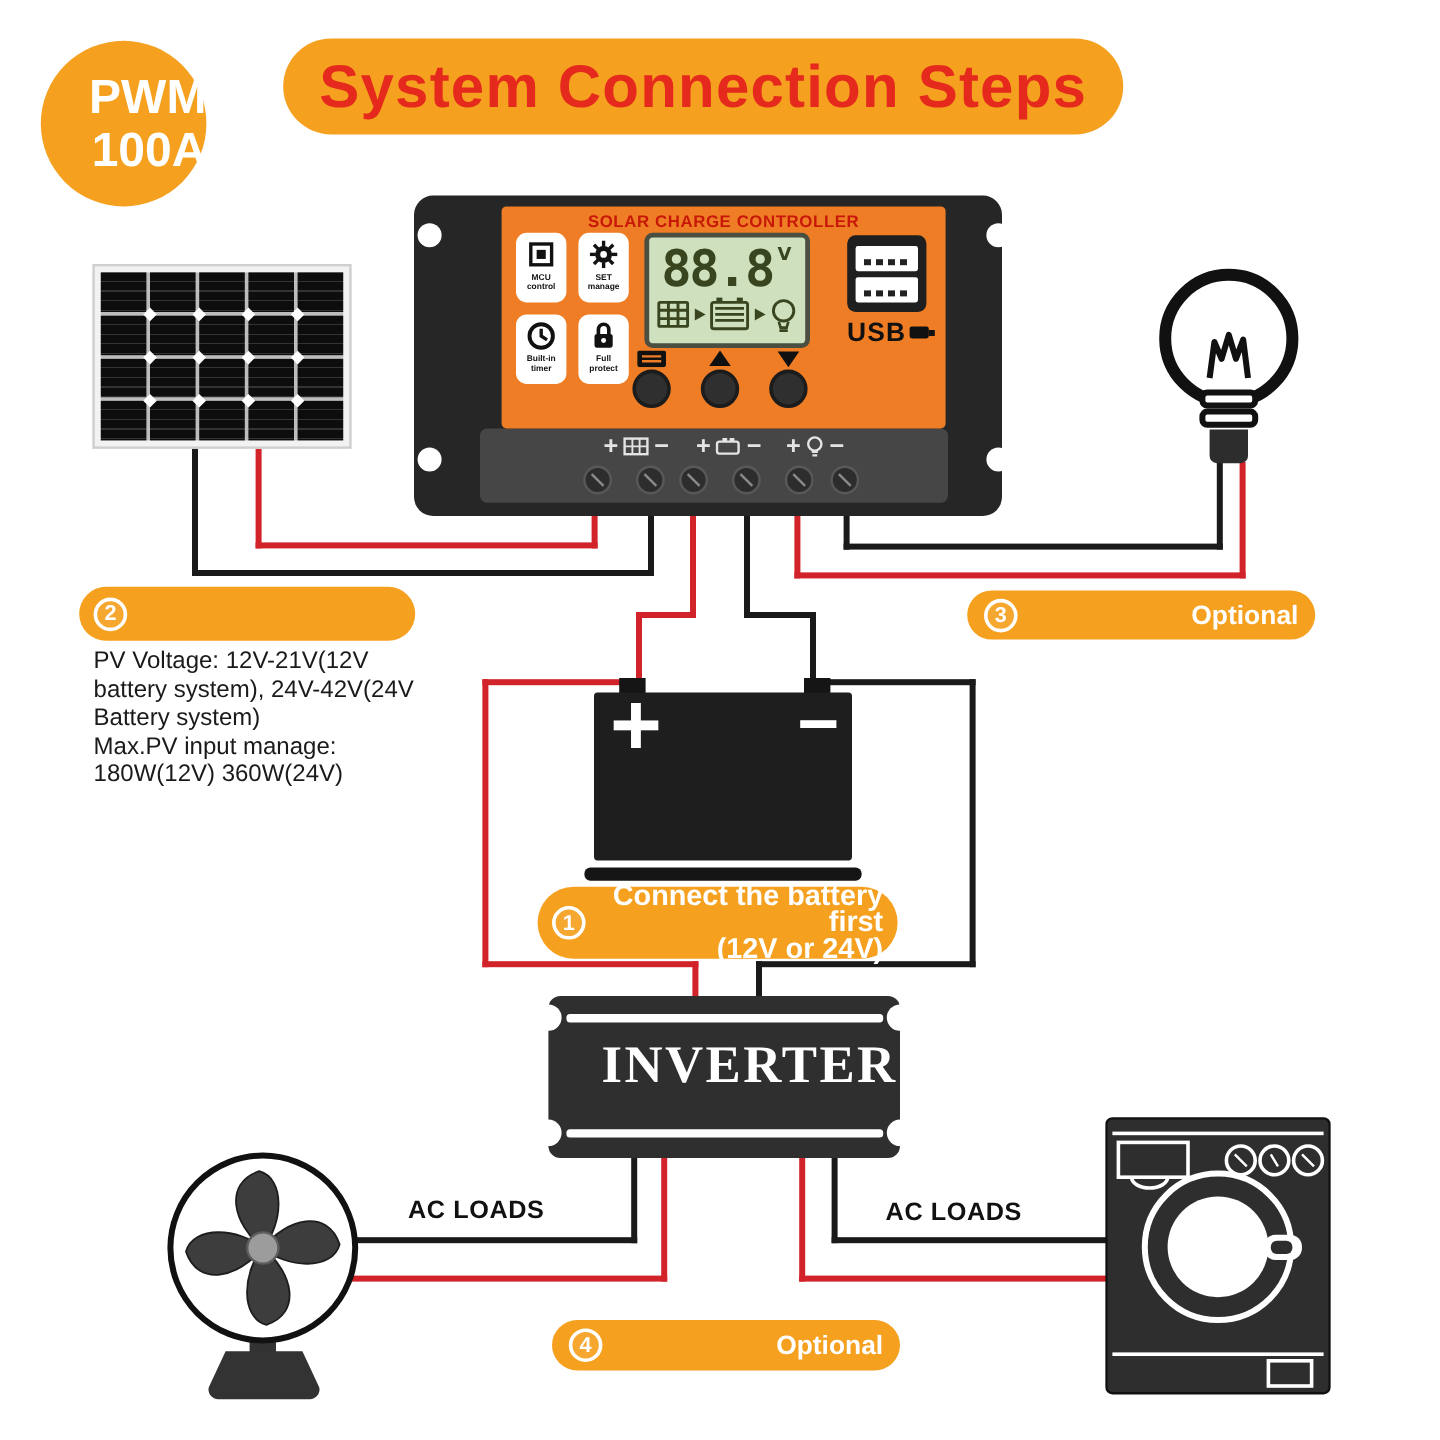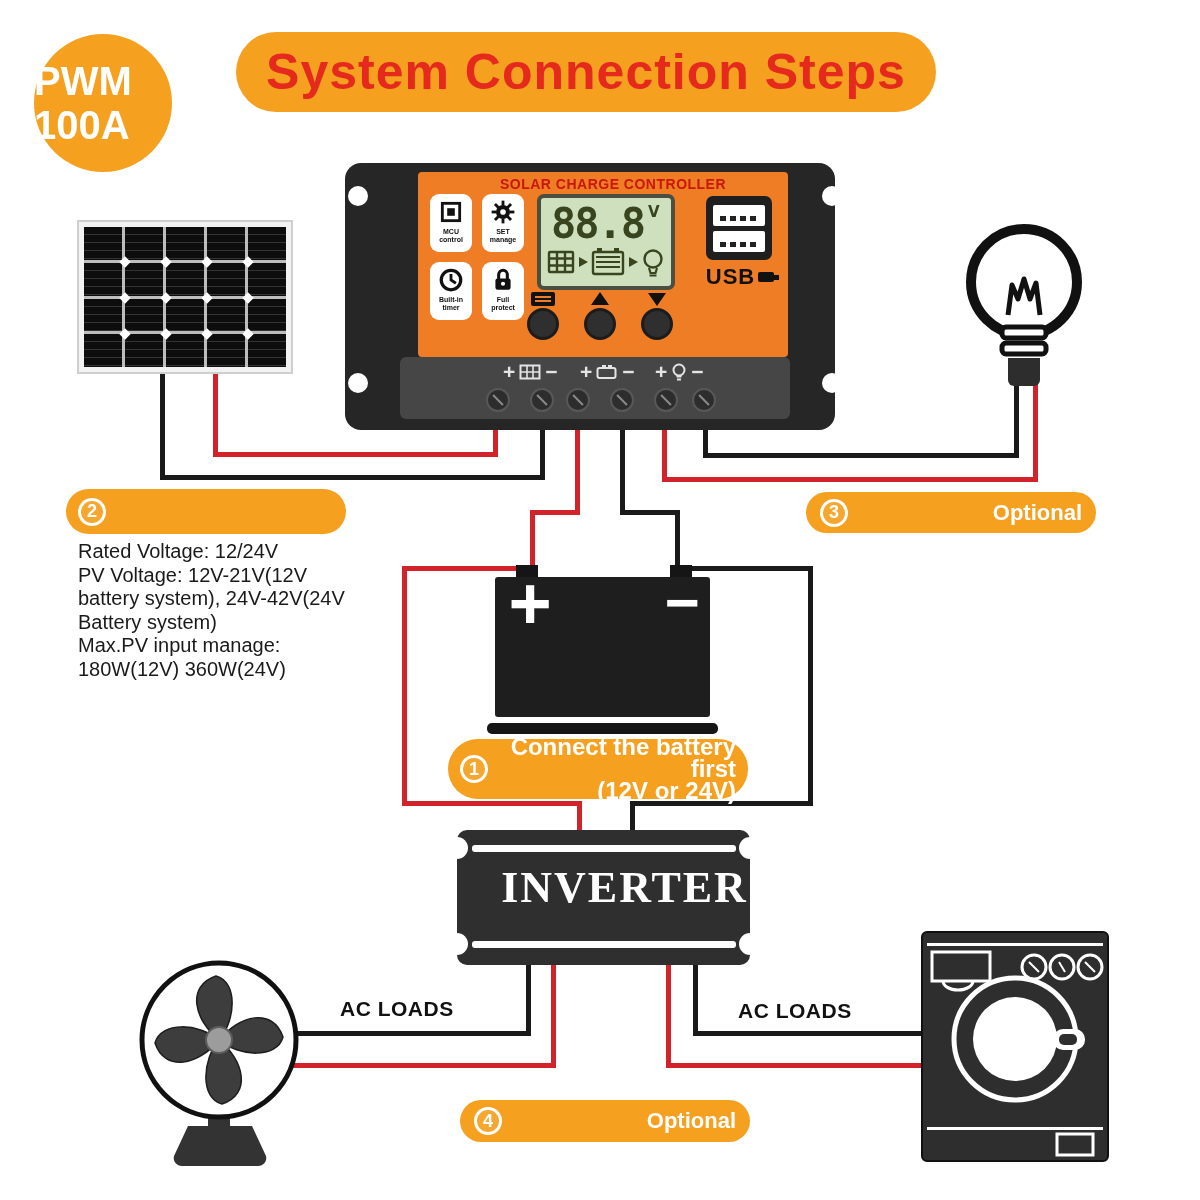--- a/index.html
+++ b/index.html
@@ -14,34 +14,34 @@
     --lcd-green:#CFE0BE;
     --lcd-dark:#39451F;
     --dark:#2B2B2B;
   }
   .wire{position:absolute;}
   .wire.red{background:var(--wire-red);}
   .wire.black{background:var(--wire-black);}
 
   
   .pwm{left:34px;top:34px;width:138px;height:138px;border-radius:50%;background:var(--orange);
-       display:flex;flex-direction:column;align-items:flex-start;justify-content:center;
+       display:flex;flex-direction:column;align-items:flex-end;justify-content:center;
        color:#fff;font-weight:bold;font-size:40px;line-height:44px;}
 
   
   .banner{left:236px;top:32px;width:700px;height:80px;border-radius:40px;background:var(--orange);
           display:flex;align-items:center;justify-content:center;}
   .banner .t{color:var(--title-red);font-weight:bold;font-size:50px;letter-spacing:1px;}
 
   
   .ctrl-body{left:345px;top:163px;width:490px;height:267px;background:#262626;border-radius:16px;}
   .screwhole{position:absolute;width:20px;height:20px;border-radius:50%;background:#fff;}
   .ctrl-lower{left:400px;top:357px;width:390px;height:62px;background:#464646;border-radius:6px;}
   .ctrl-face{left:418px;top:172px;width:370px;height:185px;background:var(--ctrl-orange);border-radius:4px;}
-  .ctrl-title{left:418px;top:176px;width:370px;text-align:center;color:#C81808;font-weight:bold;font-size:14px;letter-spacing:.5px;padding-left:10px;}
+  .ctrl-title{left:418px;top:176px;width:370px;text-align:center;color:#C81808;font-weight:bold;font-size:14px;letter-spacing:.5px;}
 
   .fkey{position:absolute;width:42px;height:58px;background:#fff;border-radius:9px;
         display:flex;flex-direction:column;align-items:center;padding-top:5px;box-sizing:border-box;}
   .fkey svg{width:26px;height:26px;}
   .fkey .lbl{font-size:7px;font-weight:bold;color:#111;line-height:8px;text-align:center;margin-top:3px;}
 
   .lcd{left:537px;top:194px;width:138px;height:96px;background:var(--lcd-green);
        border:4px solid #4A4F42;border-radius:7px;box-sizing:border-box;}
   .lcd-digits{left:551px;top:199px;color:var(--lcd-dark);font-family:"DejaVu Sans Mono",monospace;
               font-weight:bold;font-size:42px;letter-spacing:-2px;}
@@ -85,21 +85,21 @@
   .num{width:28px;height:28px;border:3px solid #fff;border-radius:50%;color:#fff;font-weight:bold;
        display:flex;align-items:center;justify-content:center;font-size:18px;flex:none;box-sizing:border-box;background:rgba(255,255,255,.08);}
   .pill .lab{flex:1;text-align:right;}
 
   .specs{left:78px;top:540px;width:330px;color:#1a1a1a;font-size:20px;line-height:23.5px;}
 
   
   .inverter{left:457px;top:830px;width:293px;height:135px;background:#2F2F2F;border-radius:10px;}
   .inv-stripe{position:absolute;left:472px;width:264px;height:7px;background:#fff;border-radius:3px;}
   .inv-notch{position:absolute;width:22px;height:22px;border-radius:50%;background:#fff;}
-  .inv-label{left:478px;top:862px;width:293px;text-align:center;color:#fff;
+  .inv-label{left:455px;top:862px;width:293px;text-align:right;color:#fff;
              font-family:"Liberation Serif",serif;font-weight:bold;font-size:44px;letter-spacing:2px;}
 
   .acloads{position:absolute;color:#111;font-weight:bold;font-size:21px;letter-spacing:.5px;text-align:left;}
 </style>
 </head>
 <body>
 
 <div class="abs pwm">
   <span>PWM</span>
   <span>100A</span>
@@ -359,21 +359,20 @@
 <div class="pill" style="left:806px;top:492px;width:290px;height:41px;border-radius:21px;padding:0 14px;font-size:22px;">
   <span class="num">3</span>
   <span class="lab">Optional</span>
 </div>
 <div class="pill" style="left:460px;top:1100px;width:290px;height:42px;border-radius:21px;padding:0 14px;font-size:22px;">
   <span class="num">4</span>
   <span class="lab">Optional</span>
 </div>
 
 <div class="abs specs">
-  <div>Rated Voltage: 12/24V</div>
   <div>PV Voltage: 12V-21V(12V</div>
   <div>battery system), 24V-42V(24V</div>
   <div>Battery system)</div>
   <div>Max.PV input manage:</div>
   <div>180W(12V)  360W(24V)</div>
 </div>
 
 <div class="abs inverter"></div>
 <div class="inv-stripe" style="top:845px"></div>
 <div class="inv-stripe" style="top:941px"></div>

